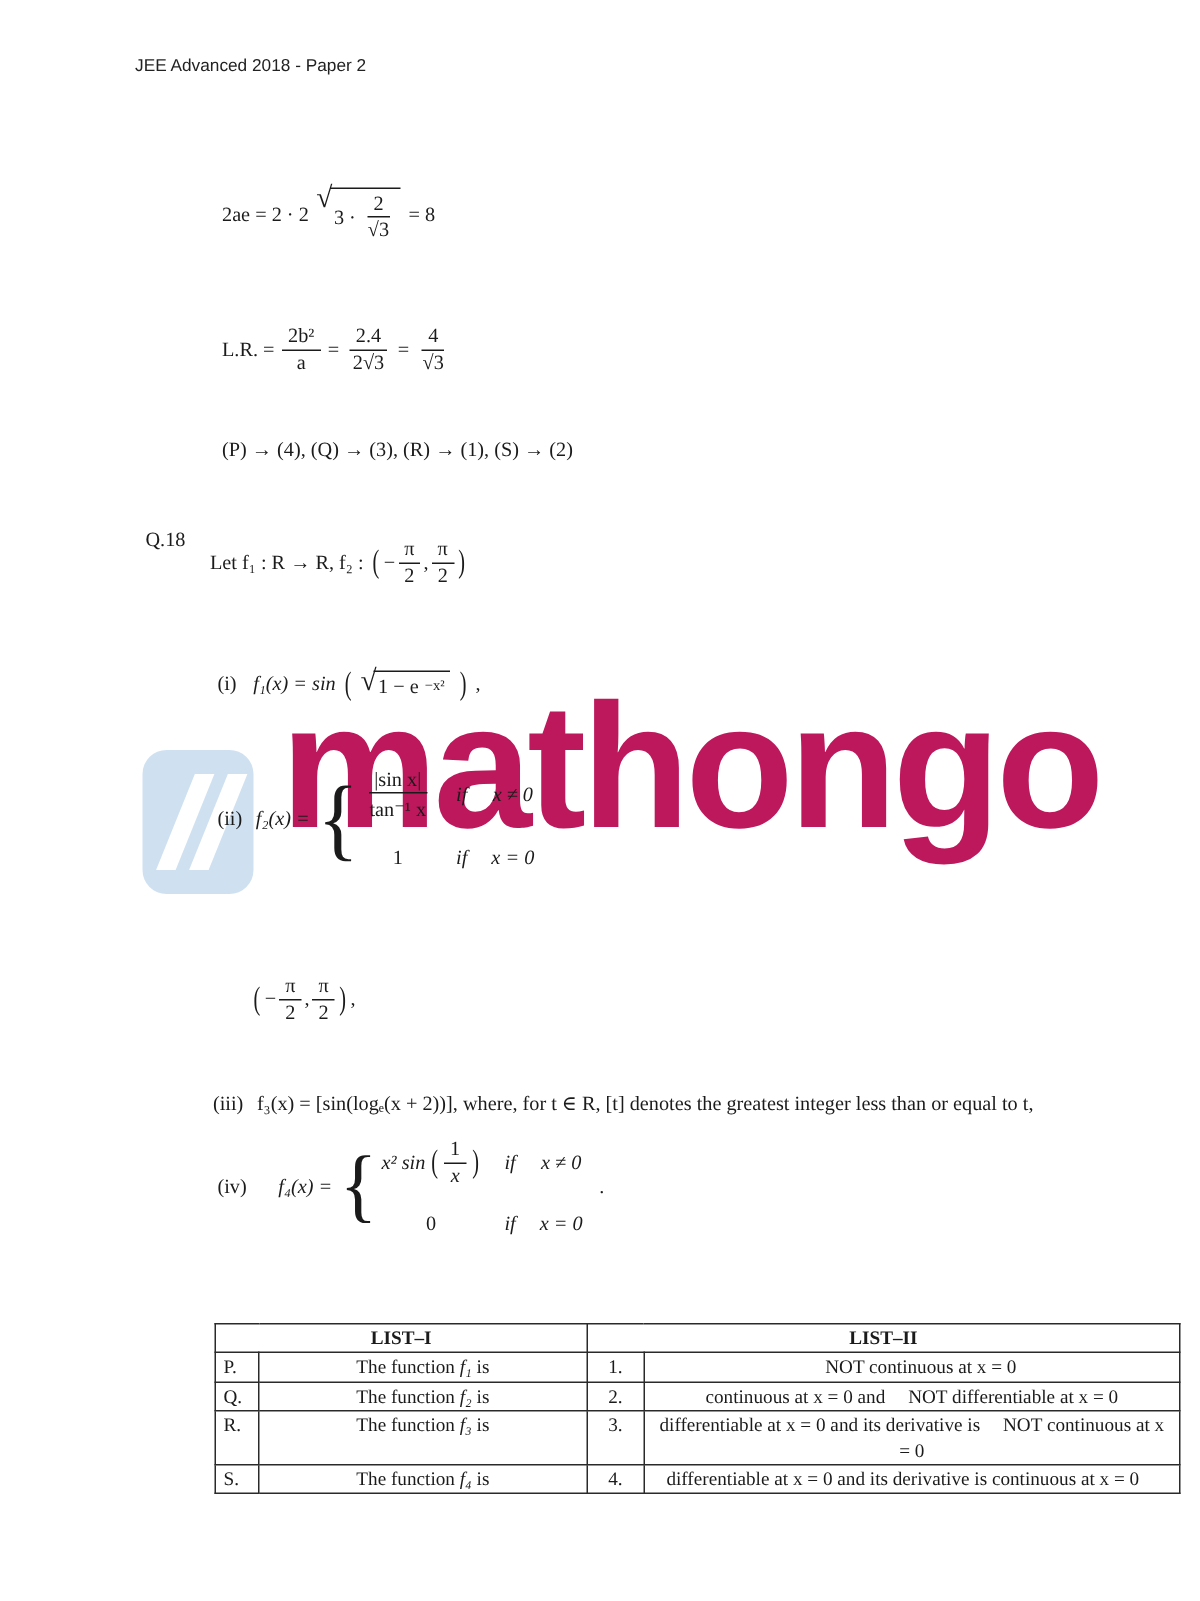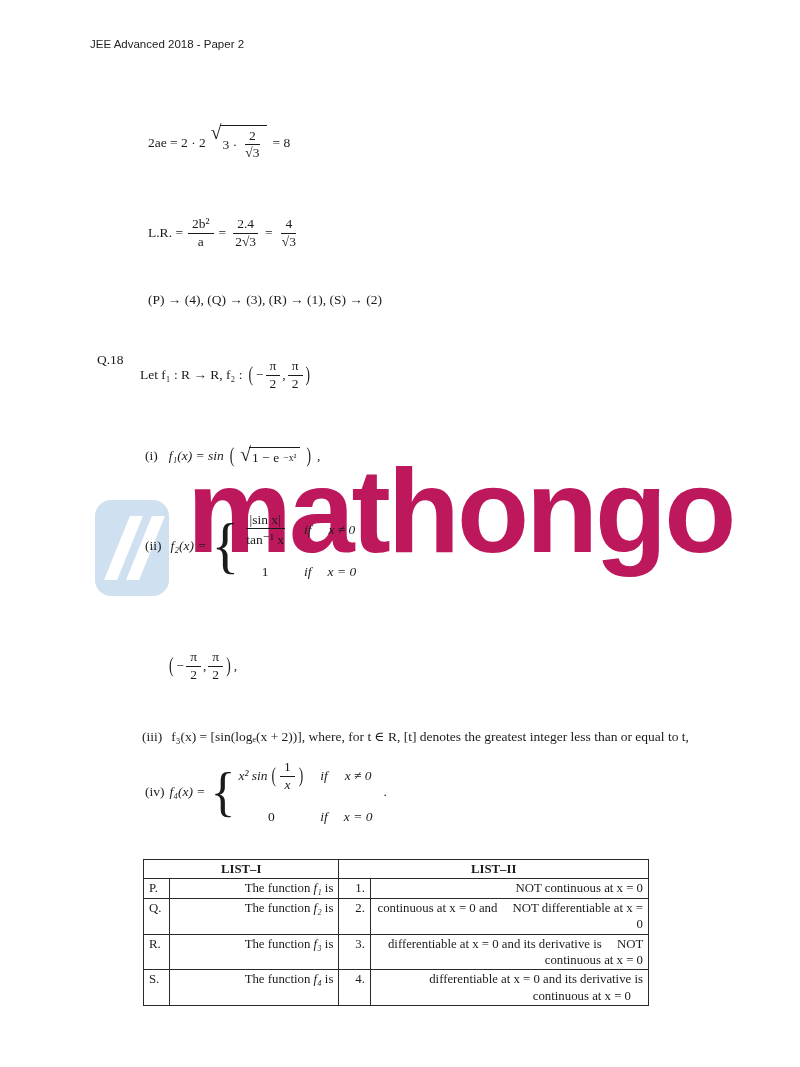--- a/index.html
+++ b/index.html
@@ -30,21 +30,21 @@
   .brace{font-weight:200;line-height:0.85;margin-right:3px;transform:scaleY(1.05);}
   .brace.b1{font-size:58px;}
   .brace.b2{font-size:52px;}
   .cgrid{display:grid;grid-template-columns:auto auto auto;column-gap:16px;row-gap:5px;align-items:center;gap:16px;}
   .cgrid .ce{justify-self:center;display:inline-flex;align-items:center;gap:3px;}
   .it{font-style:italic;font-family:Liberation Serif, serif;}
   .bold{font-weight:normal;padding-left:12px;}
   sup{font-size:0.72em;}
   
   .qtable{border-collapse:collapse;font-size:12.8px;background:transparent;}
-  .qtable td,.qtable th{border:1px solid #2a2a2a;padding:1px 5px;vertical-align:top;text-align:right;line-height:1.28;}
+  .qtable td,.qtable th{border:1px solid #2a2a2a;padding:1px 5px;vertical-align:top;text-align:center;line-height:1.28;}
   .qtable th{text-align:center;font-weight:bold;}
   .qtable .kc{text-align:left;}
 </style>
 </head>
 <body>
 
 <div class="page">
 
   <div class="wm">
     <div class="wm-logo">
@@ -161,21 +161,21 @@
     <span class="bp">)</span>
     <span>,</span>
   </div>
 
   <div class="abs z mrow" style="left:142px;top:398px;">
     <span style="margin-right:4px;">(iii)</span>
     <span>f₃(x) = [sin(logₑ(x + 2))], where, for t ∈ R, [t] denotes the greatest integer less than or equal to t,</span>
   </div>
 
   <div class="abs z mrow" style="left:145px;top:416px;height:58px;">
-    <span style="margin-right:0;">(iv)</span>
+    <span style="margin-right:16px;">(iv)</span>
     <span class="it">f₄(x) =</span>
     <span class="cases">
       <span class="brace b2">{</span>
       <span class="cgrid">
         <span class="ce">
           <span class="it">x² sin</span>
           <span class="bp">(</span>
           <span class="frac">
             <span class="num">1</span>
             <span class="den it">x</span>
@@ -185,21 +185,21 @@
         <span class="ce it">if</span>
         <span class="ce it">x ≠ 0</span>
         <span class="ce">0</span>
         <span class="ce it">if</span>
         <span class="ce it">x = 0</span>
       </span>
     </span>
     <span style="margin-left:6px;">.</span>
   </div>
 
-  <table class="qtable abs z" style="left:143px;top:454px;width:506px;">
+  <table class="qtable abs z" style="left:143px;top:478px;width:644px;">
     <colgroup>
         <col style="width:26px;">
         <col style="width:196px;">
         <col style="width:34px;">
         <col style="width:320px;">
       </colgroup>
     <tbody>
         <tr>
       <th colspan="2">LIST–I</th>
       <th colspan="2">LIST–II</th>

